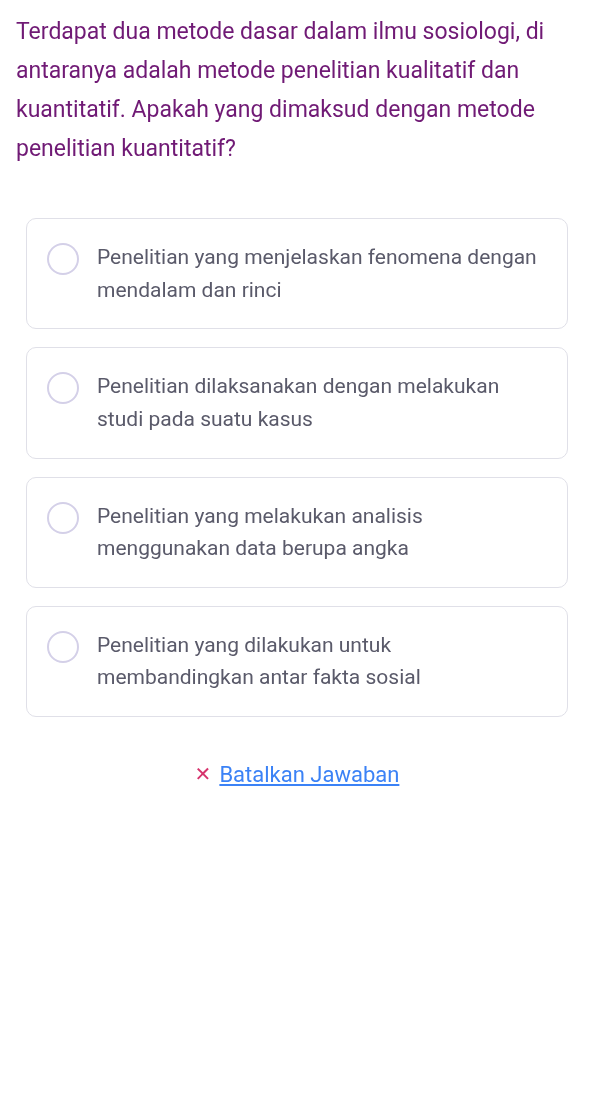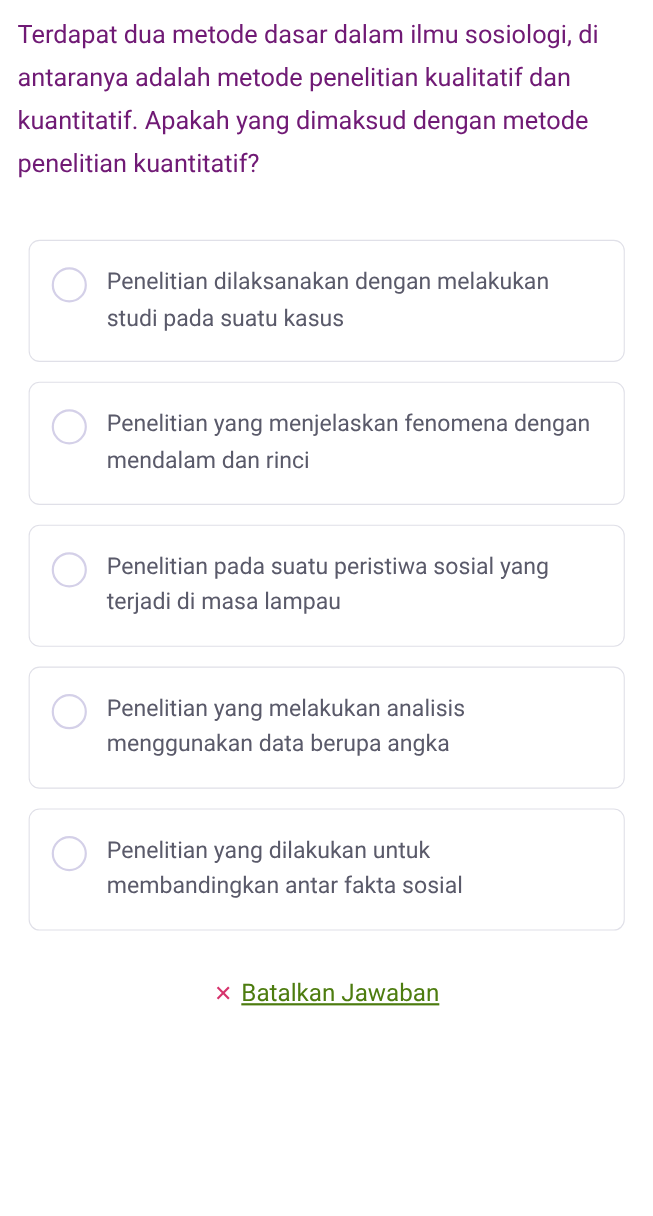--- a/index.html
+++ b/index.html
@@ -56,43 +56,39 @@
       justify-content: center;
       align-items: center;
       gap: 8px;
     }
     .cancel-x {
       color: #d6336c;
       font-size: 20px;
       font-weight: 400;
     }
     .cancel-link {
-      color: #4d7c0f;
+      color: #3b82f6;
       font-size: 22px;
       text-decoration: underline;
       cursor: pointer;
     }
   </style>
 </head>
 <body>
 
 <div class="question-text">Terdapat dua metode dasar dalam ilmu sosiologi, di antaranya adalah metode penelitian kualitatif dan kuantitatif. Apakah yang dimaksud dengan metode penelitian kuantitatif?</div>
 
 <div class="options-container">
   <div class="option-item">
     <div class="radio-circle"></div>
-    <div class="option-text">Penelitian dilaksanakan dengan melakukan studi pada suatu kasus</div>
-  </div>
-  <div class="option-item">
-    <div class="radio-circle"></div>
     <div class="option-text">Penelitian yang menjelaskan fenomena dengan mendalam dan rinci</div>
   </div>
   <div class="option-item">
     <div class="radio-circle"></div>
-    <div class="option-text">Penelitian pada suatu peristiwa sosial yang terjadi di masa lampau</div>
+    <div class="option-text">Penelitian dilaksanakan dengan melakukan studi pada suatu kasus</div>
   </div>
   <div class="option-item">
     <div class="radio-circle"></div>
     <div class="option-text">Penelitian yang melakukan analisis menggunakan data berupa angka</div>
   </div>
   <div class="option-item">
     <div class="radio-circle"></div>
     <div class="option-text">Penelitian yang dilakukan untuk membandingkan antar fakta sosial</div>
   </div>
 </div>

